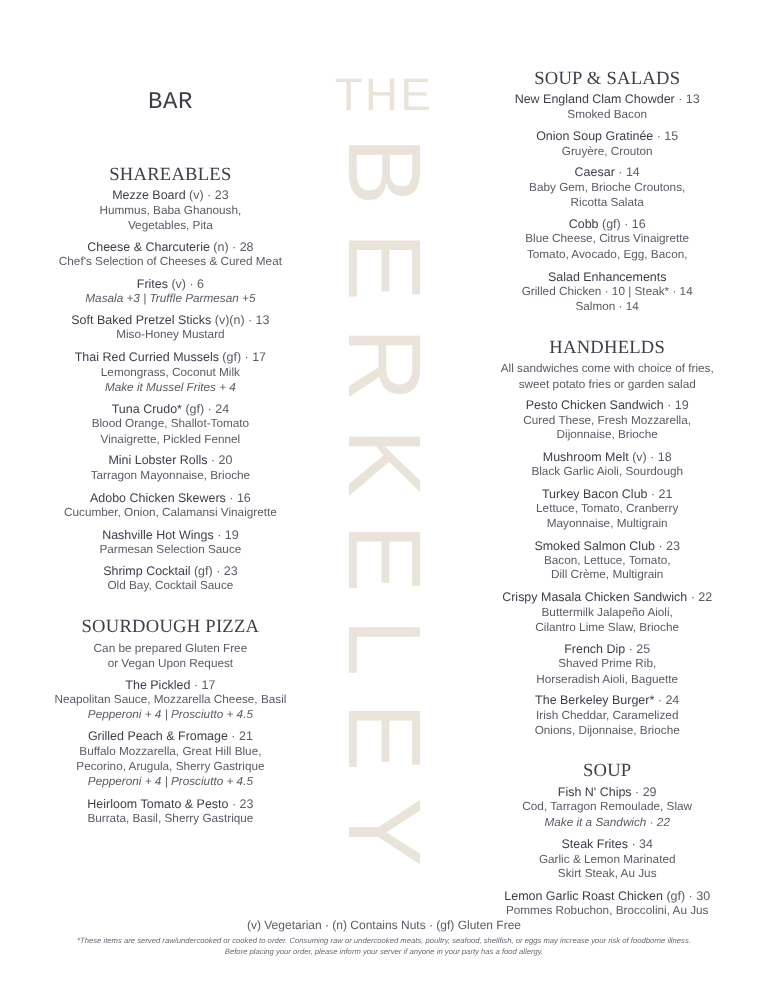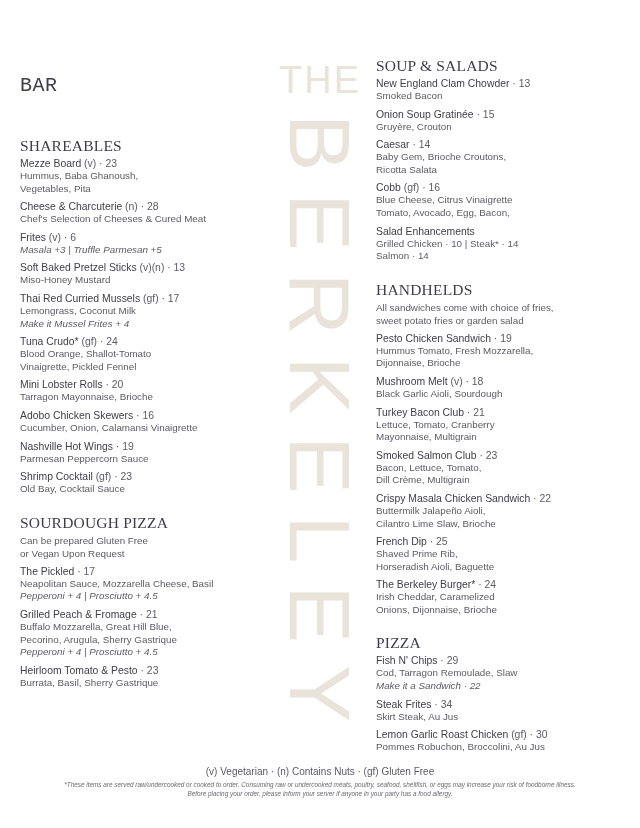--- a/index.html
+++ b/index.html
@@ -2,21 +2,21 @@
 <html><head>
 <meta charset="utf-8">
 <style>
   html, body { margin: 0; padding: 0; background: #ffffff; }
   body {
     width: 640px; height: 828px; position: relative; overflow: hidden;
     font-family: "Liberation Sans", sans-serif;
     color: #5c5a66;
   }
   .col {
-    position: absolute; text-align: left;
+    position: absolute; text-align: center;
   }
   #col-left { left: 20px; width: 244px; top: 74px; }
   #col-right { left: 376px; width: 260px; top: 57px; }
   .brand {
     position: absolute; left: 270px; top: 60px; width: 100px;
     display: flex; flex-direction: column; align-items: center;
     color: #e9e3da;
   }
   .brand .the {
     font-family: "Liberation Sans", sans-serif;
@@ -102,21 +102,21 @@
         <div class="item">
           <div class="item-head"><span class="item-name">Mini Lobster Rolls</span><span> · 20</span></div>
           <div class="item-desc">Tarragon Mayonnaise, Brioche</div>
         </div>
         <div class="item">
           <div class="item-head"><span class="item-name">Adobo Chicken Skewers</span><span> · 16</span></div>
           <div class="item-desc">Cucumber, Onion, Calamansi Vinaigrette</div>
         </div>
         <div class="item">
           <div class="item-head"><span class="item-name">Nashville Hot Wings</span><span> · 19</span></div>
-          <div class="item-desc">Parmesan Peppercorn Sauce</div>
+          <div class="item-desc">Parmesan Selection Sauce</div>
         </div>
         <div class="item">
           <div class="item-head"><span class="item-name">Shrimp Cocktail</span><span> (gf) · 23</span></div>
           <div class="item-desc">Old Bay, Cocktail Sauce</div>
         </div>
       </div>
   </div>
   <div class="section">
     <div class="section-title">SOURDOUGH PIZZA</div>
     <div class="note">
@@ -174,21 +174,21 @@
   </div>
   <div class="section">
     <div class="section-title">HANDHELDS</div>
     <div class="note">
       <div>All sandwiches come with choice of fries,</div>
       <div>sweet potato fries or garden salad</div>
     </div>
     <div>
         <div class="item">
           <div class="item-head"><span class="item-name">Pesto Chicken Sandwich</span><span> · 19</span></div>
-          <div class="item-desc">Hummus Tomato, Fresh Mozzarella,</div>
+          <div class="item-desc">Cured These, Fresh Mozzarella,</div>
           <div class="item-desc">Dijonnaise, Brioche</div>
         </div>
         <div class="item">
           <div class="item-head"><span class="item-name">Mushroom Melt</span><span> (v) · 18</span></div>
           <div class="item-desc">Black Garlic Aioli, Sourdough</div>
         </div>
         <div class="item">
           <div class="item-head"><span class="item-name">Turkey Bacon Club</span><span> · 21</span></div>
           <div class="item-desc">Lettuce, Tomato, Cranberry</div>
           <div class="item-desc">Mayonnaise, Multigrain</div>
@@ -209,29 +209,30 @@
           <div class="item-desc">Horseradish Aioli, Baguette</div>
         </div>
         <div class="item">
           <div class="item-head"><span class="item-name">The Berkeley Burger*</span><span> · 24</span></div>
           <div class="item-desc">Irish Cheddar, Caramelized</div>
           <div class="item-desc">Onions, Dijonnaise, Brioche</div>
         </div>
       </div>
   </div>
   <div class="section">
-    <div class="section-title">PIZZA</div>
+    <div class="section-title">SOUP</div>
     <div>
         <div class="item">
           <div class="item-head"><span class="item-name">Fish N' Chips</span><span> · 29</span></div>
           <div class="item-desc">Cod, Tarragon Remoulade, Slaw</div>
           <div class="item-desc it">Make it a Sandwich · 22</div>
         </div>
         <div class="item">
           <div class="item-head"><span class="item-name">Steak Frites</span><span> · 34</span></div>
+          <div class="item-desc">Garlic &amp; Lemon Marinated</div>
           <div class="item-desc">Skirt Steak, Au Jus</div>
         </div>
         <div class="item">
           <div class="item-head"><span class="item-name">Lemon Garlic Roast Chicken</span><span> (gf) · 30</span></div>
           <div class="item-desc">Pommes Robuchon, Broccolini, Au Jus</div>
         </div>
       </div>
   </div>
 </div>
 

